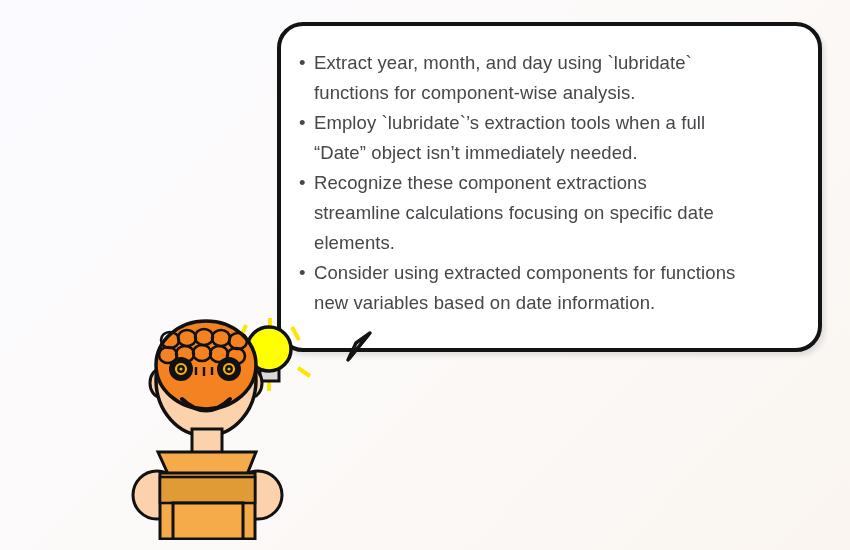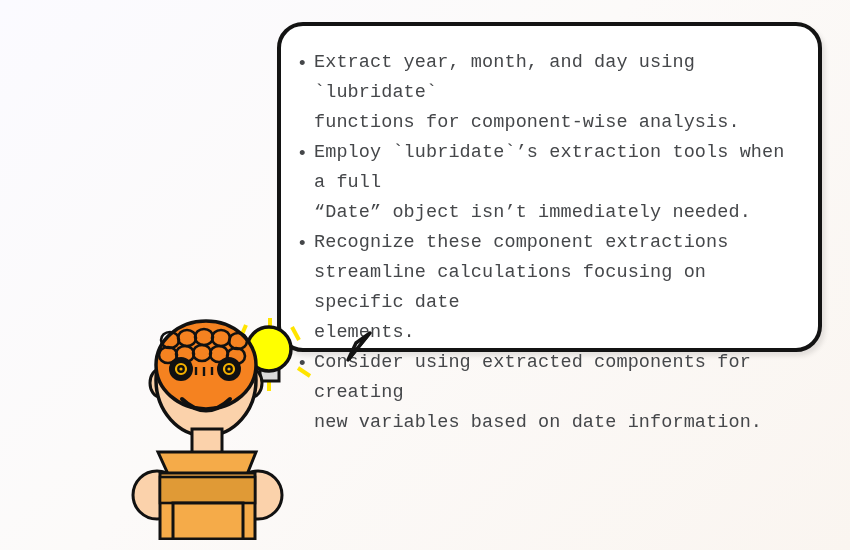--- a/index.html
+++ b/index.html
@@ -50,21 +50,20 @@
   .bullet-dot {
     flex: 0 0 auto;
     width: 15px;
     color: #45474a;
     font-size: 18.5px;
     line-height: 30px;
   }
   .bullet-text {
     flex: 1 1 auto;
     white-space: pre-line;
-    font-family: Liberation Mono, monospace;
   }
 
   
   #bubble-tail {
     position: absolute;
     left: 336px;
     top: 329px;
     width: 46px;
     height: 34px;
     z-index: 6;
@@ -103,21 +102,21 @@
 
       <div class="bullet-row">
         <span class="bullet-dot">•</span>
         <span class="bullet-text">Recognize these component extractions
 streamline calculations focusing on specific date
 elements.</span>
       </div>
 
       <div class="bullet-row">
         <span class="bullet-dot">•</span>
-        <span class="bullet-text">Consider using extracted components for creating
+        <span class="bullet-text">Consider using extracted components for functions
 new variables based on date information.</span>
       </div>
 
     </div>
   </div>
 
   <svg id="bubble-tail" viewBox="0 0 46 34">
     <polygon points="34,4 12,31 20,14" fill="#ffffff" stroke="#131313" stroke-width="3.5" stroke-linejoin="round"></polygon>
     <line x1="33" y1="5" x2="13" y2="30" stroke="#131313" stroke-width="3"></line>
   </svg>

